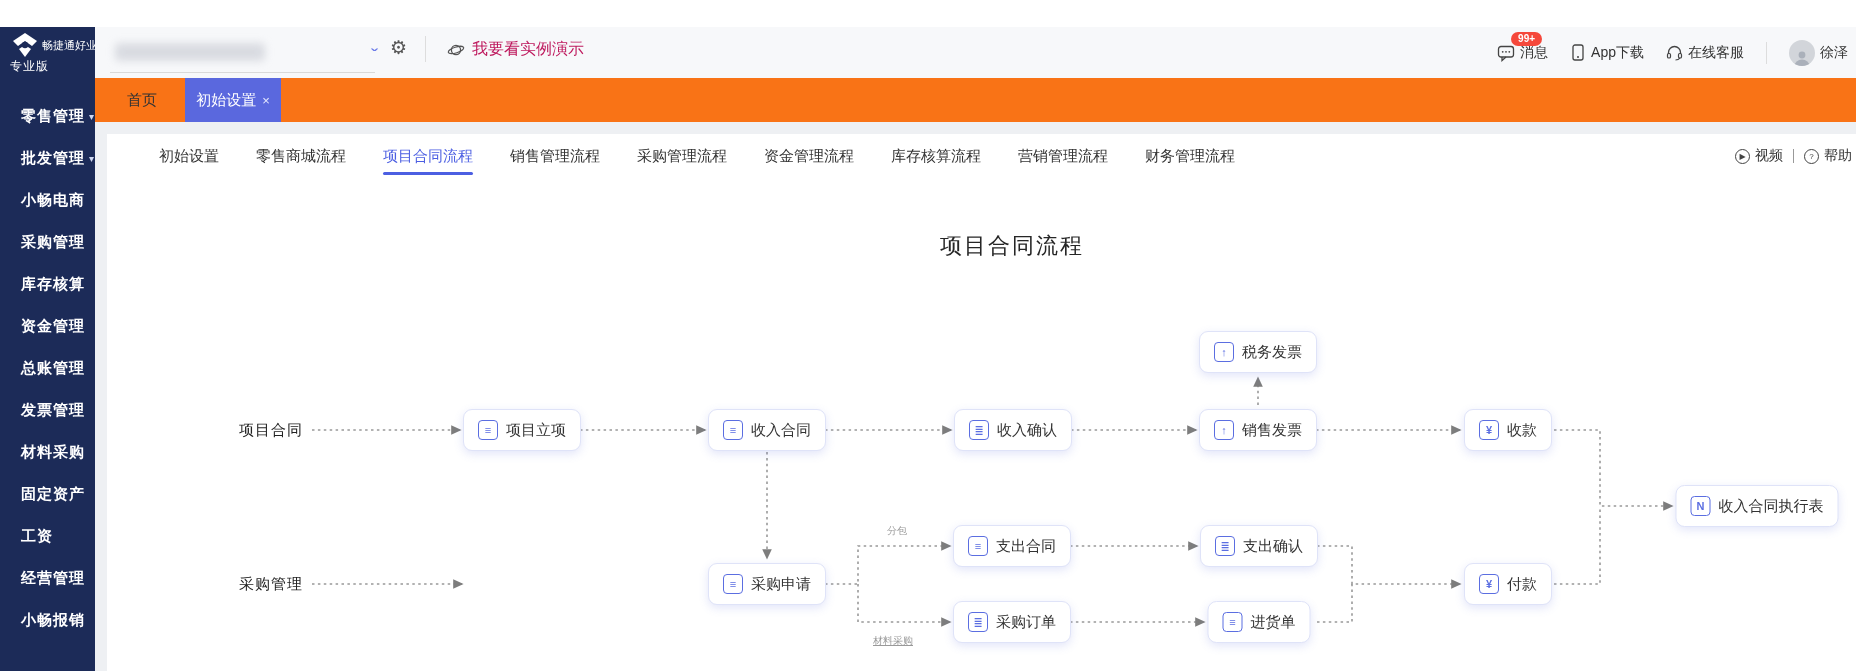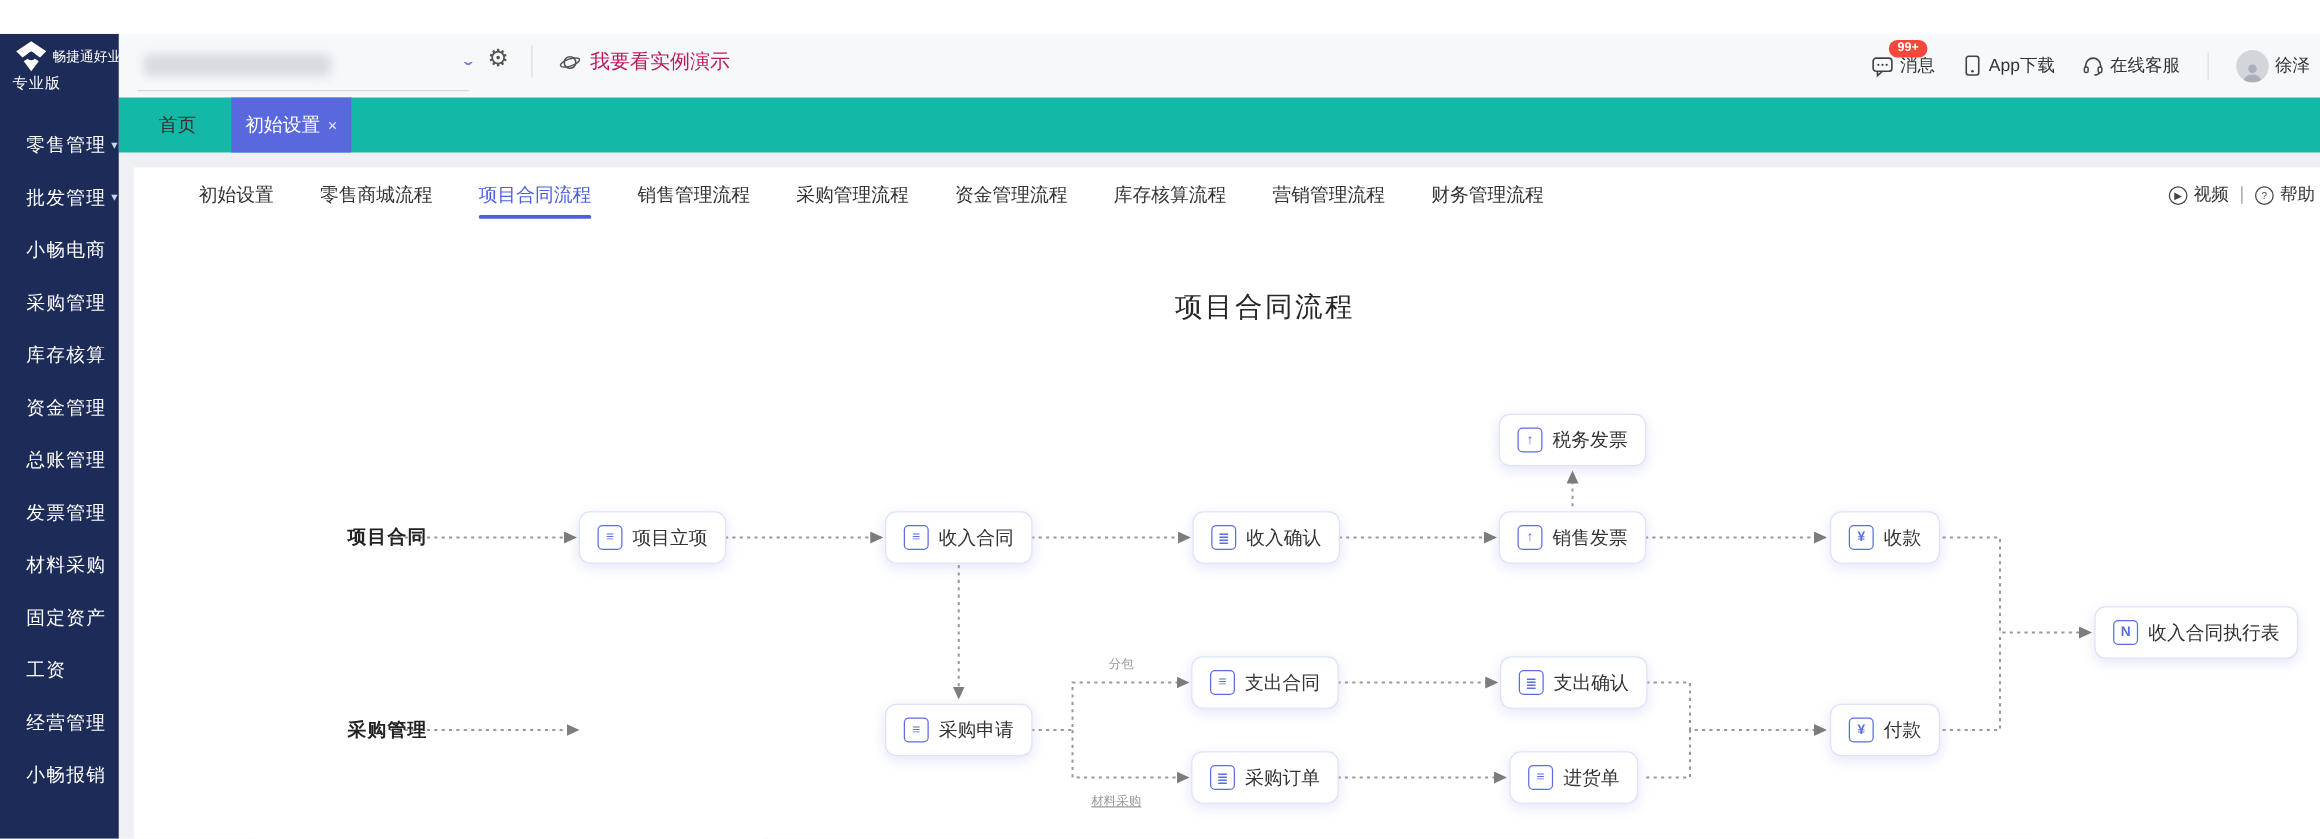--- a/index.html
+++ b/index.html
@@ -9,40 +9,40 @@
   
   .top-strip { position:absolute; left:0; top:0; width:1856px; height:27px; background:#fff; z-index:6; }
 
   
   .sidebar { position:absolute; left:0; top:27px; width:95px; height:644px; background:#1c2b58; z-index:5; overflow:hidden; }
   .logo-block { height:51px; position:relative; }
   .logo-mark { position:absolute; left:12px; top:5px; width:26px; height:26px; }
   .brand-line1 { position:absolute; left:42px; top:11px; color:#fff; font-size:11px; white-space:nowrap; }
   .brand-line2 { position:absolute; left:10px; top:31px; color:#fff; font-size:12px; letter-spacing:1px; }
   .side-nav { padding-top:17px; }
-  .side-item { height:42px; display:flex; align-items:center; padding-left:21px; color:#fff; font-size:15px; font-weight:400; letter-spacing:1px; cursor:pointer; white-space:nowrap; }
+  .side-item { height:42px; display:flex; align-items:center; padding-left:21px; color:#fff; font-size:15px; font-weight:700; letter-spacing:1px; cursor:pointer; white-space:nowrap; }
   .side-item .caret { font-size:10px; margin-left:4px; color:#cdd6f0; }
 
   
   .topbar { position:absolute; left:95px; top:27px; width:1761px; height:51px; background:#f7f8fa; z-index:4; }
   .company-box { position:absolute; left:15px; top:8px; width:265px; height:38px; border-bottom:1px solid #d9d9d9; cursor:pointer; }
   .company-blur { position:absolute; left:5px; top:8px; width:150px; height:18px; background:#c9ccd4; border-radius:4px; filter:blur(4px); opacity:.65; }
   .chevron { position:absolute; left:262px; top:12px; color:#6b7be8; font-size:14px; font-weight:700; transform:scaleX(1.4); }
   .gear { position:absolute; left:295px; top:9px; font-size:19px; color:#555; cursor:pointer; }
   .tb-divider { position:absolute; left:330px; top:9px; width:1px; height:26px; background:#ddd; }
   .demo-link { position:absolute; left:352px; top:12px; display:flex; align-items:center; gap:7px; font-size:16px; color:#be185d; cursor:pointer; }
   .tb-right { position:absolute; right:0; top:0; height:51px; display:flex; align-items:center; gap:22px; padding-right:8px; }
   .tb-item { display:flex; align-items:center; gap:5px; font-size:14px; color:#333; cursor:pointer; position:relative; white-space:nowrap; }
   .badge { position:absolute; top:-12px; left:14px; background:#f5483b; color:#fff; font-size:10px; font-weight:700; border-radius:9px; padding:2px 7px; line-height:1; }
   .avatar { width:26px; height:26px; border-radius:50%; background:#d2d5da; display:flex; align-items:flex-end; justify-content:center; overflow:hidden; }
   .tb-sep { width:1px; height:22px; background:#ddd; }
   .username { font-size:14px; color:#333; white-space:nowrap; }
 
   
-  .tabstrip { position:absolute; left:95px; top:78px; width:1761px; height:44px; background:#14b8a6; display:flex; align-items:stretch; padding-left:18px; z-index:4; }
+  .tabstrip { position:absolute; left:95px; top:78px; width:1761px; height:44px; background:#f97316; display:flex; align-items:stretch; padding-left:18px; z-index:4; }
   .tab-home { display:flex; align-items:center; padding:0 14px; font-size:15px; color:#333; cursor:pointer; }
   .tab-active { margin-left:14px; width:96px; background:#5a68de; color:#fff; display:flex; align-items:center; justify-content:center; gap:6px; font-size:15px; cursor:pointer; }
   .tab-close { font-size:13px; color:#e6e9ff; cursor:pointer; }
 
   
   .content-bg { position:absolute; left:95px; top:122px; width:1761px; height:549px; background:#eef0f3; z-index:3; }
   .card { position:absolute; left:12px; top:12px; width:1749px; height:537px; background:#fff; }
 
   
   .subtabs { position:relative; height:44px; display:flex; align-items:center; gap:37px; padding-left:52px; }
@@ -51,21 +51,21 @@
   .subtab.active::after { content:""; position:absolute; left:0; right:0; bottom:3px; height:3px; border-radius:2px; background:#4c5fe2; }
   .subtab-right { position:absolute; right:4px; top:0; height:44px; display:flex; align-items:center; gap:10px; font-size:14px; color:#333; }
   .mini-link { display:flex; align-items:center; gap:5px; cursor:pointer; white-space:nowrap; }
   .circle-ic { width:15px; height:15px; border:1.4px solid #444; border-radius:50%; display:inline-flex; align-items:center; justify-content:center; font-size:8px; color:#444; }
   .vh-sep { width:1px; height:14px; background:#999; }
 
   
   .flow { position:absolute; left:0; top:0; width:1749px; height:537px; pointer-events:none; }
   .flow svg { position:absolute; left:0; top:0; }
   .flow-title { position:absolute; transform:translate(-50%,-50%); font-size:22px; color:#262626; letter-spacing:2px; }
-  .row-label { position:absolute; transform:translate(-50%,-50%); font-size:15px; font-weight:700; color:#222; letter-spacing:1px;margin-left:39px; }
+  .row-label { position:absolute; transform:translate(-50%,-50%); font-size:15px; font-weight:400; color:#222; letter-spacing:1px; }
   .edge-label { position:absolute; transform:translate(-50%,-50%); font-size:10px; color:#999; }
   .flow-node { position:absolute; transform:translate(-50%,-50%); background:#fff; border:1px solid #dfe3f8; border-radius:9px; box-shadow:0 3px 10px rgba(95,110,220,.18); display:flex; align-items:center; gap:8px; padding:10px 14px; font-size:15px; color:#333; pointer-events:auto; cursor:pointer; white-space:nowrap; }
   .node-icon { width:20px; height:20px; border:1.7px solid #5b6ee1; border-radius:4px; color:#5b6ee1; font-size:11px; font-weight:700; display:inline-flex; align-items:center; justify-content:center; background:#fff; flex:none; }
 </style>
 </head>
 <body>
 
 <div id="stage">
   <div class="top-strip"></div>
 

